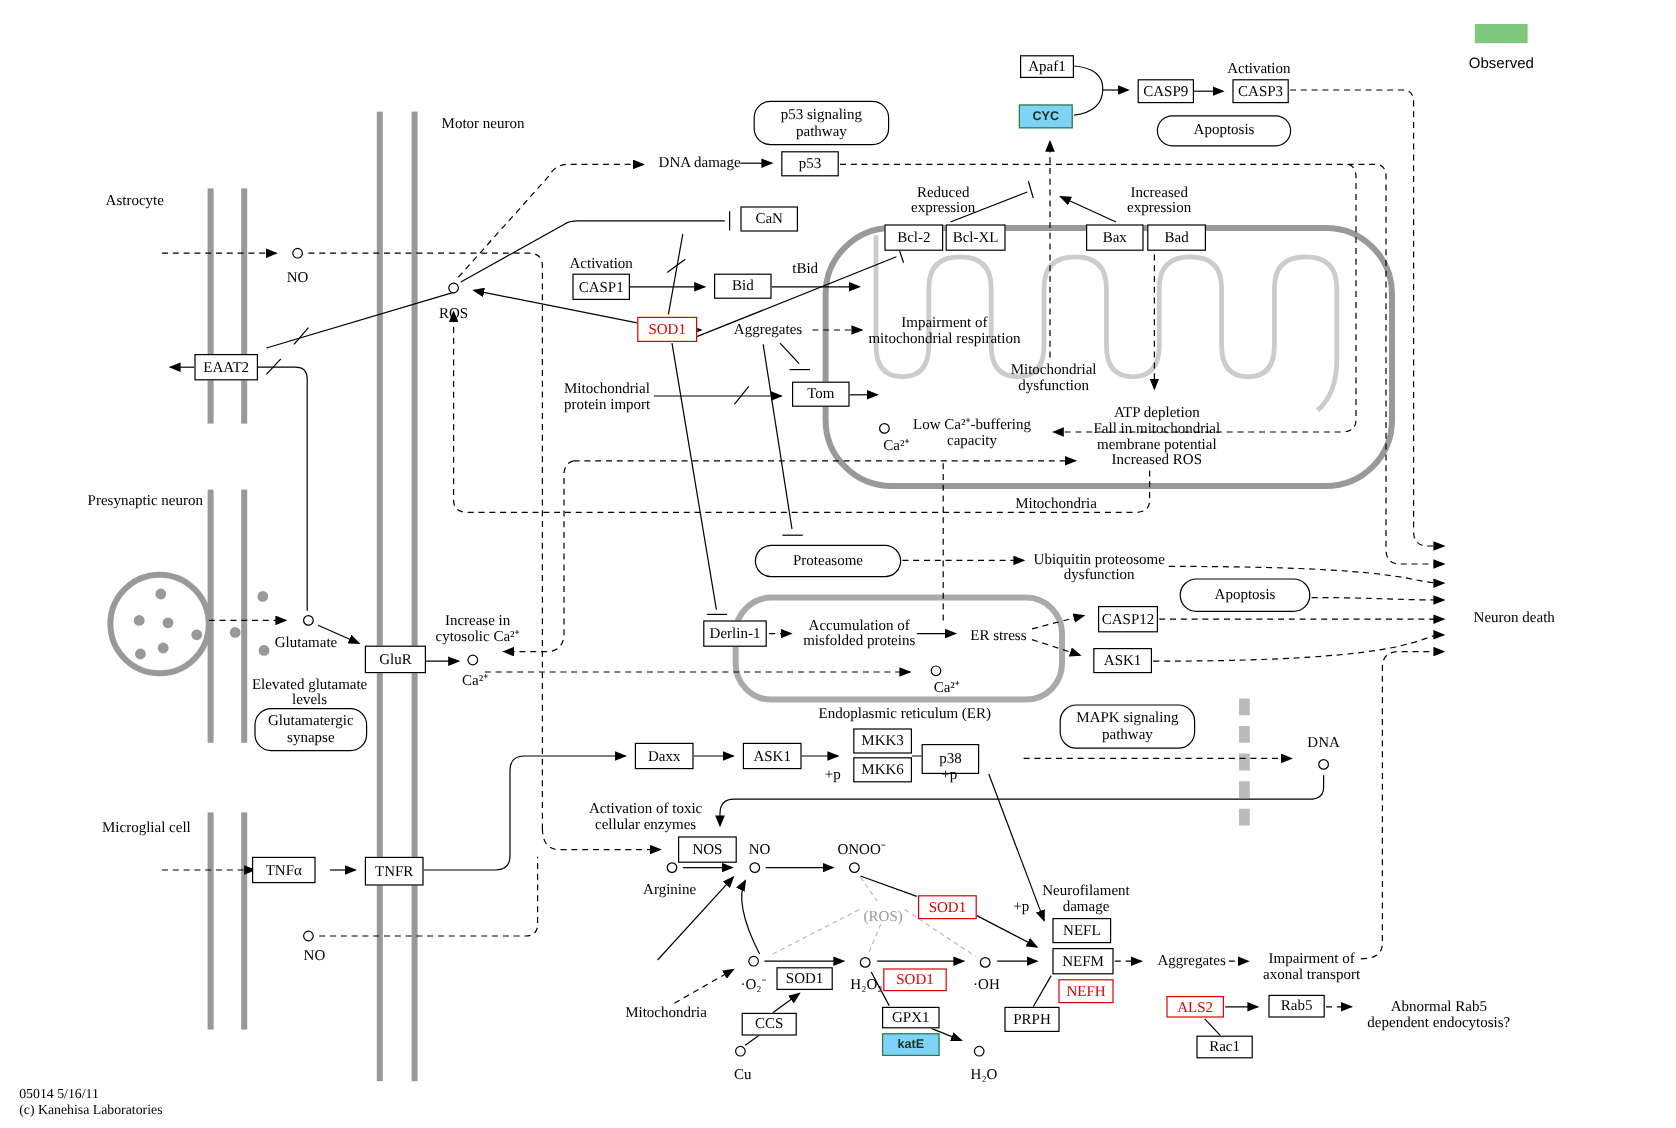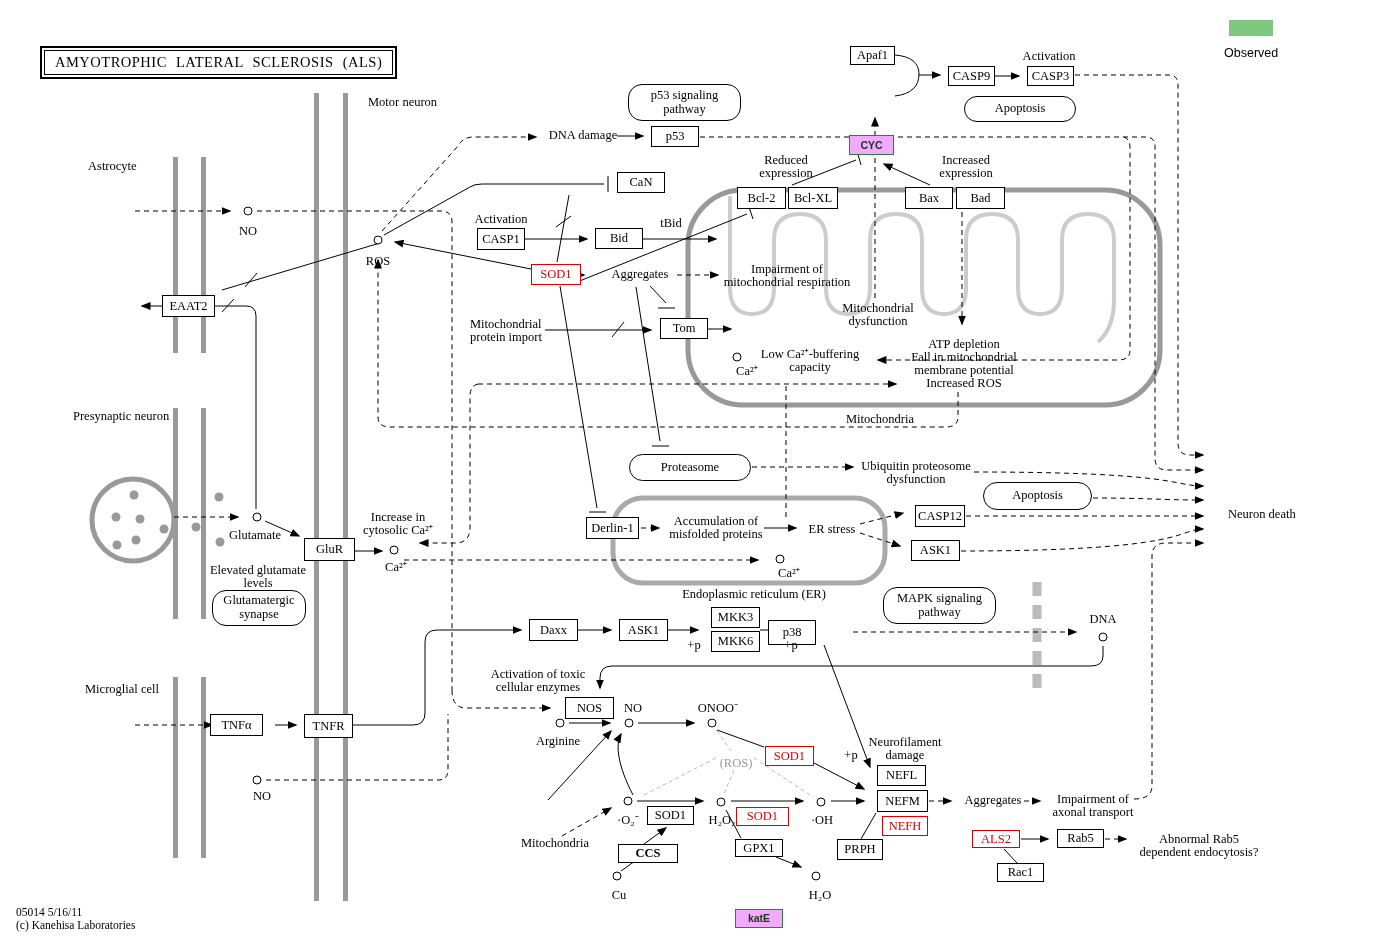--- a/index.html
+++ b/index.html
@@ -7,22 +7,22 @@
          font-family:"Liberation Serif",serif;color:#000;overflow:hidden;}
   svg{position:absolute;left:0;top:0;}
   .ln{stroke:#000;stroke-width:1;fill:none;}
   .da{stroke-dasharray:5 4;}
   .gy{stroke:#bbbbbb;stroke-dasharray:4 3;stroke-width:1;fill:none;}
   .mem{fill:#999999;}
   .gene{position:absolute;background:#fff;border:1px solid #000;display:flex;
         align-items:center;justify-content:center;font-size:12.5px;line-height:1;
         box-sizing:border-box;white-space:nowrap;}
   .gene.red{border-color:#dd0000;color:#dd0000;}
-  .gene.green{background:#f0abfc;border-color:#2f7d32;
-        font-family:"Liberation Sans",sans-serif;font-size:10.5px;font-weight:bold;color:#1c331c;margin-top:48px;}
+  .gene.green{background:#7dd3fc;border-color:#2f7d32;
+        font-family:"Liberation Sans",sans-serif;font-size:10.5px;font-weight:bold;color:#1c331c;}
   .pbox{position:absolute;background:#fff;border:1px solid #000;border-radius:14px;
         display:flex;align-items:center;justify-content:center;text-align:center;
         font-size:12.5px;line-height:1.1;box-sizing:border-box;white-space:pre-line;}
   .lbl{position:absolute;font-size:12.5px;line-height:1.05;white-space:pre-line;
        text-align:center;transform:translate(-50%,-50%);}
   .lbl.left{transform:translate(0,-50%);text-align:left;}
   .lbl.gray{color:#999;}
   .mol{position:absolute;width:9px;height:9px;border:1.5px solid #000;border-radius:50%;
        background:#fff;box-sizing:border-box;transform:translate(-50%,-50%);}
   .mlbl{position:absolute;font-size:12.5px;line-height:1;transform:translate(-50%,-50%);white-space:nowrap;}
@@ -192,23 +192,20 @@
 
       <path class="ln" d="M861 839 L876 813"></path>
       <path class="ln da" d="M929 801 H951" marker-end="url(#ah)"></path>
       <path class="ln da" d="M1024 801 H1040" marker-end="url(#ah)"></path>
       <path class="ln" d="M1021 839 H1048" marker-end="url(#ah)"></path>
       <path class="ln da" d="M1105 839 H1126" marker-end="url(#ah)"></path>
       <path class="ln" d="M1004 849 L1017 863"></path>
     </g>
   </svg>
 
-  <div id="title-outer">
-    <div id="title-inner">AMYOTROPHIC LATERAL SCLEROSIS (ALS)</div>
-  </div>
 
   <div id="legend">
     <div class="sw"></div>
     <div class="lt">Observed</div>
   </div>
 
   <div id="footer">
     <div>05014 5/16/11</div>
     <div>(c) Kanehisa Laboratories</div>
   </div>
@@ -241,21 +238,21 @@
       <div class="gene" style="left: 565px; top: 697px; width: 49px; height: 22px;">NOS</div>
       <div class="gene" style="left: 210px; top: 714px; width: 53px; height: 22px;">TNFα</div>
       <div class="gene" style="left: 304px; top: 714px; width: 49px; height: 24px;">TNFR</div>
       <div class="gene red" style="left: 765px; top: 746px; width: 49px; height: 20px;">SOD1</div>
       <div class="gene" style="left: 877px; top: 765px; width: 49px; height: 21px;">NEFL</div>
       <div class="gene" style="left: 877px; top: 790px; width: 51px; height: 22px;">NEFM</div>
       <div class="gene red" style="left: 882px; top: 816px; width: 46px; height: 20px;">NEFH</div>
       <div class="gene" style="left: 837px; top: 839px; width: 46px; height: 21px;">PRPH</div>
       <div class="gene" style="left: 647px; top: 806px; width: 47px; height: 19px;">SOD1</div>
       <div class="gene red" style="left: 736px; top: 807px; width: 53px; height: 19px;">SOD1</div>
-      <div class="gene" style="left: 618px; top: 844px; width: 60px; height: 19px; font-weight: bold;">CCS</div>
+      <div class="gene" style="left: 618px; top: 844px; width: 46px; height: 19px;">CCS</div>
       <div class="gene" style="left: 735px; top: 839px; width: 48px; height: 18px;">GPX1</div>
       <div class="gene green" style="left: 735px; top: 861px; width: 48px; height: 19px;">katE</div>
       <div class="gene red" style="left: 972px; top: 830px; width: 48px; height: 18px;">ALS2</div>
       <div class="gene" style="left: 1057px; top: 829px; width: 47px; height: 19px;">Rab5</div>
       <div class="gene" style="left: 997px; top: 863px; width: 47px; height: 19px;">Rac1</div>
       <div class="pbox" style="left: 628px; top: 84px; width: 113px; height: 37px;">p53 signaling
 pathway</div>
       <div class="pbox" style="left: 964px; top: 96px; width: 112px; height: 26px;">Apoptosis</div>
       <div class="pbox" style="left: 212px; top: 590px; width: 94px; height: 36px;">Glutamatergic
 synapse</div>

